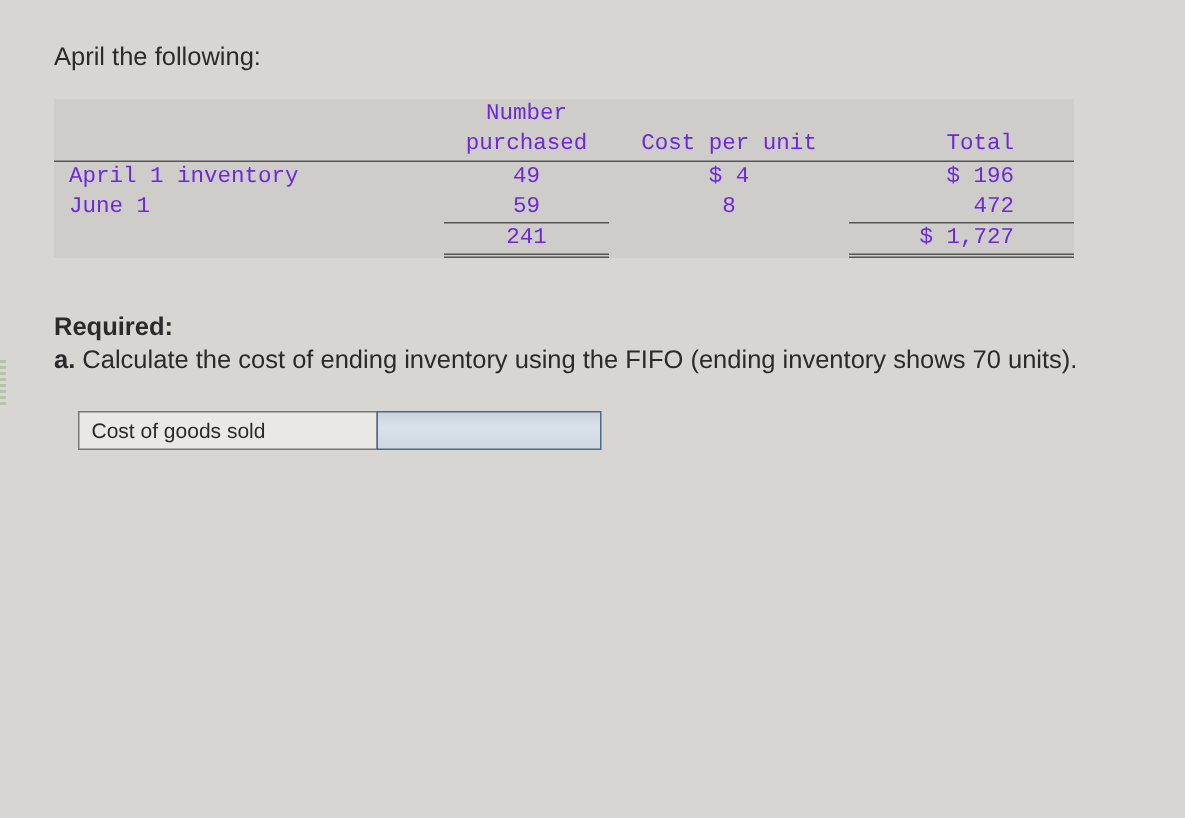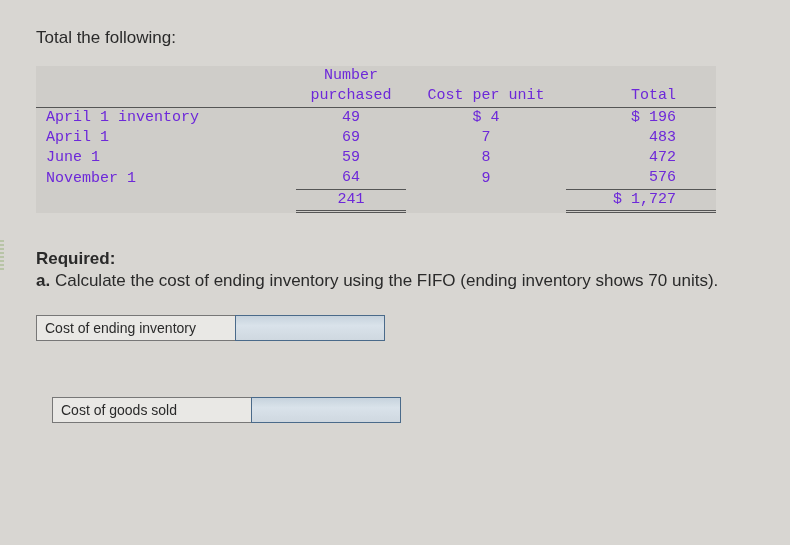--- a/index.html
+++ b/index.html
@@ -86,21 +86,21 @@
     background: repeating-linear-gradient(#8a6,#8a6 2px,#d8d6d2 2px,#d8d6d2 4px);
     opacity: .4;
   }
 </style>
 </head>
 <body>
 
 <div class="page">
   <div class="spiral"></div>
 
-  <div class="intro">Total the following:</div>
+  <div class="intro">April the following:</div>
 
   <table class="data-table">
     <tbody>
         <tr class="hdr">
       <td class="col-date"></td>
       <td class="col-num">Number</td>
       <td class="col-cpu"></td>
       <td class="col-tot"></td>
     </tr>
     <tr class="hdr hdr2">
@@ -109,56 +109,40 @@
       <td class="col-cpu">Cost per unit</td>
       <td class="col-tot">Total</td>
     </tr>
     <tr>
       <td class="col-date">April 1 inventory</td>
       <td class="col-num">49</td>
       <td class="col-cpu">$ 4</td>
       <td class="col-tot">$ 196</td>
     </tr>
     <tr>
-      <td class="col-date">April 1</td>
-      <td class="col-num">69</td>
-      <td class="col-cpu">7</td>
-      <td class="col-tot">483</td>
-    </tr>
-    <tr>
       <td class="col-date">June 1</td>
       <td class="col-num">59</td>
       <td class="col-cpu">8</td>
       <td class="col-tot">472</td>
-    </tr>
-    <tr>
-      <td class="col-date">November 1</td>
-      <td class="col-num">64</td>
-      <td class="col-cpu">9</td>
-      <td class="col-tot">576</td>
     </tr>
     <tr class="row-sum">
       <td class="col-date"></td>
       <td class="col-num">241</td>
       <td class="col-cpu"></td>
       <td class="col-tot">$ 1,727</td>
     </tr>
   </tbody>
     </table>
 
   <div class="required">
     <div><b>Required:</b></div>
     <div class="part-text">
       <b>a. </b><span>Calculate the cost of ending inventory using the FIFO (ending inventory shows 70 units).</span>
     </div>
   </div>
 
-  <div class="answer-row">
-    <div class="answer-label">Cost of ending inventory</div>
-    <input class="answer-input" type="text" style="">
-  </div>
 
 
   <div class="answer-row" style="margin-bottom:0;margin-left:16px;">
     <div class="answer-label">Cost of goods sold</div>
     <input class="answer-input" type="text" style="">
   </div>
 </div>
 
 </body></html>

